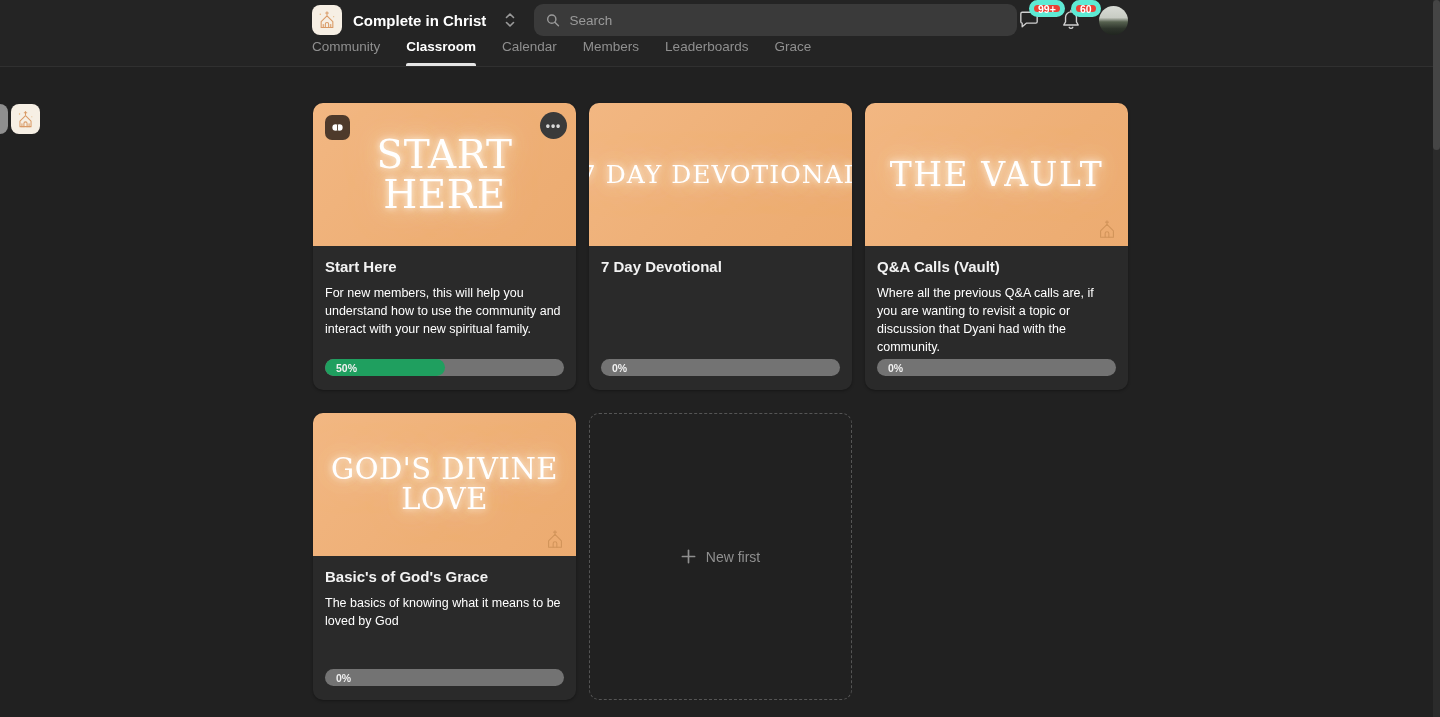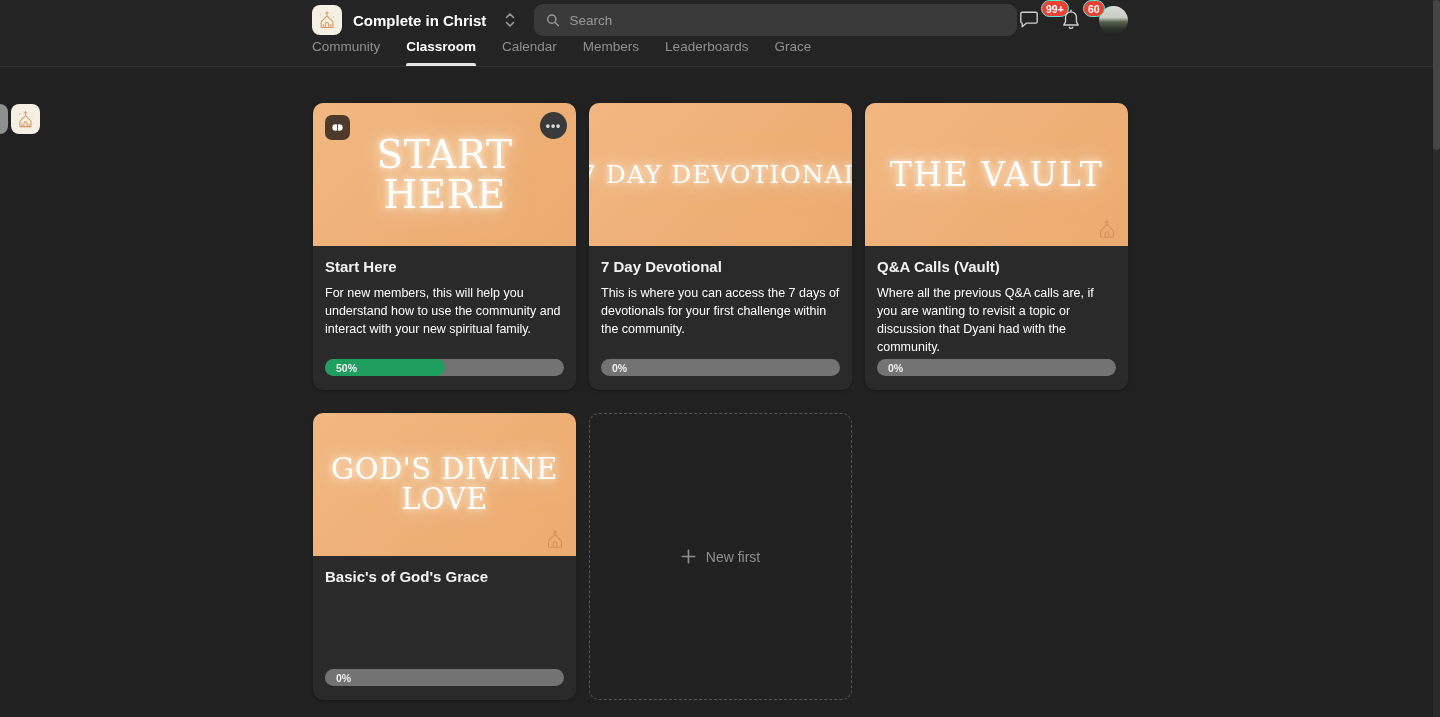--- a/index.html
+++ b/index.html
@@ -34,21 +34,21 @@
     font-size:13.5px; margin-left:9px; width:100%;
     font-family:"Liberation Sans", sans-serif;
   }
   .searchbar input::placeholder { color:#9a9a9a; }
 
   .header-icons { position:absolute; top:0; right:312px; height:40px; display:flex; align-items:center; gap:14px; }
   .icon-btn { position:relative; width:28px; height:28px; display:flex; align-items:center; justify-content:center; cursor:pointer; }
   .count-badge {
     position:absolute; top:-6px; left:14px; min-width:18px; height:17px;
     background:#eb4034; border-radius:9px; color:#ffffff; font-size:10.5px; font-weight:bold;
-    display:flex; align-items:center; justify-content:center; padding:0 4px; border:1px solid #5eead4;margin-left:12px;
+    display:flex; align-items:center; justify-content:center; padding:0 4px; border:5px solid #5eead4;
   }
   .avatar {
     width:29px; height:29px; border-radius:50%;
     background:linear-gradient(to bottom, #d9dcd6 0%, #c8ccc4 40%, #56614f 55%, #2d342b 78%, #20251f 100%);
     cursor:pointer; overflow:hidden;
   }
 
   .nav-row { position:absolute; left:312px; bottom:0; height:37px; display:flex; align-items:center; gap:26px; }
   .nav-item { position:relative; font-size:13.5px; color:#8f8f8f; cursor:pointer; padding:9px 0 12px 0; }
   .nav-item.active { color:#ffffff; font-weight:bold; }
@@ -236,21 +236,20 @@
       </div>
     </div>
   </div>
 
   <div class="card">
     <div class="cover">
       <div class="cover-text size-md">7 DAY DEVOTIONAL</div>
     </div>
     <div class="card-body">
       <div class="course-title">7 Day Devotional</div>
-      <div class="course-desc">This is where you can access the 7 days of devotionals for your first challenge within the community.</div>
       <div class="progress-track">
         <div class="progress-fill" style="width: 0%;"></div>
         <div class="progress-label">0%</div>
       </div>
     </div>
   </div>
 
   <div class="card">
     <div class="cover">
       <div class="cover-text size-lg">THE VAULT</div>
@@ -280,20 +279,21 @@
         <g stroke="#c4884e" stroke-width="1.2" fill="none" stroke-linecap="round" stroke-linejoin="round" opacity="0.75">
           <line x1="12" y1="3" x2="12" y2="7"></line>
             <line x1="10.5" y1="4.5" x2="13.5" y2="4.5"></line>
           <path d="M5 21 L5 14 L12 7 L19 14 L19 21 Z"></path>
           <path d="M10 21 L10 17 A2 2 0 0 1 14 17 L14 21"></path>
         </g>
       </svg>
     </div>
     <div class="card-body">
       <div class="course-title">Basic's of God's Grace</div>
+      <div class="course-desc">The basics of knowing what it means to be loved by God</div>
       <div class="progress-track">
         <div class="progress-fill" style="width: 0%;"></div>
         <div class="progress-label">0%</div>
       </div>
     </div>
   </div>
 
   <div class="new-course-tile">
     <svg width="15" height="15" viewBox="0 0 16 16">
       <line x1="8" y1="1.5" x2="8" y2="14.5" stroke="#8f8f8f" stroke-width="1.8" stroke-linecap="round"></line>

